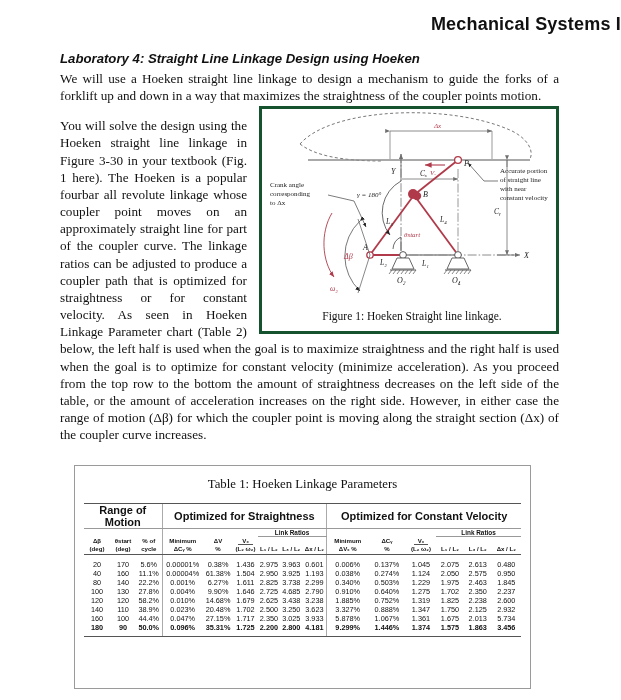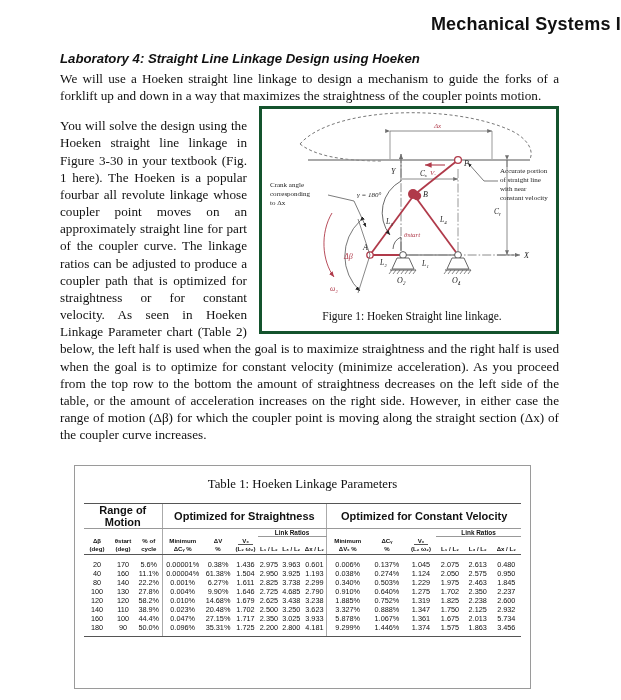--- a/index.html
+++ b/index.html
@@ -110,21 +110,21 @@
   }
   .vsep { border-left: 1px solid #aaa; }
 
   tbody td {
     font-size:7.3px;
     text-align:center;
     padding: 3.1px 1px;
     white-space:nowrap;
   }
   tbody tr:first-child td { padding-top:5px; }
-  tbody tr:last-child td { padding-bottom:4px; }
+  tbody tr:last-child td { padding-bottom:4px;font-weight:bold; }
   .lastline td { border-bottom: 1.4px solid #555; }
 
   .colnum { width: 26px; }
 </style>
 </head>
 <body>
 
 <div class="page">
 
   <h1 class="doc-title">Mechanical Systems I</h1>

